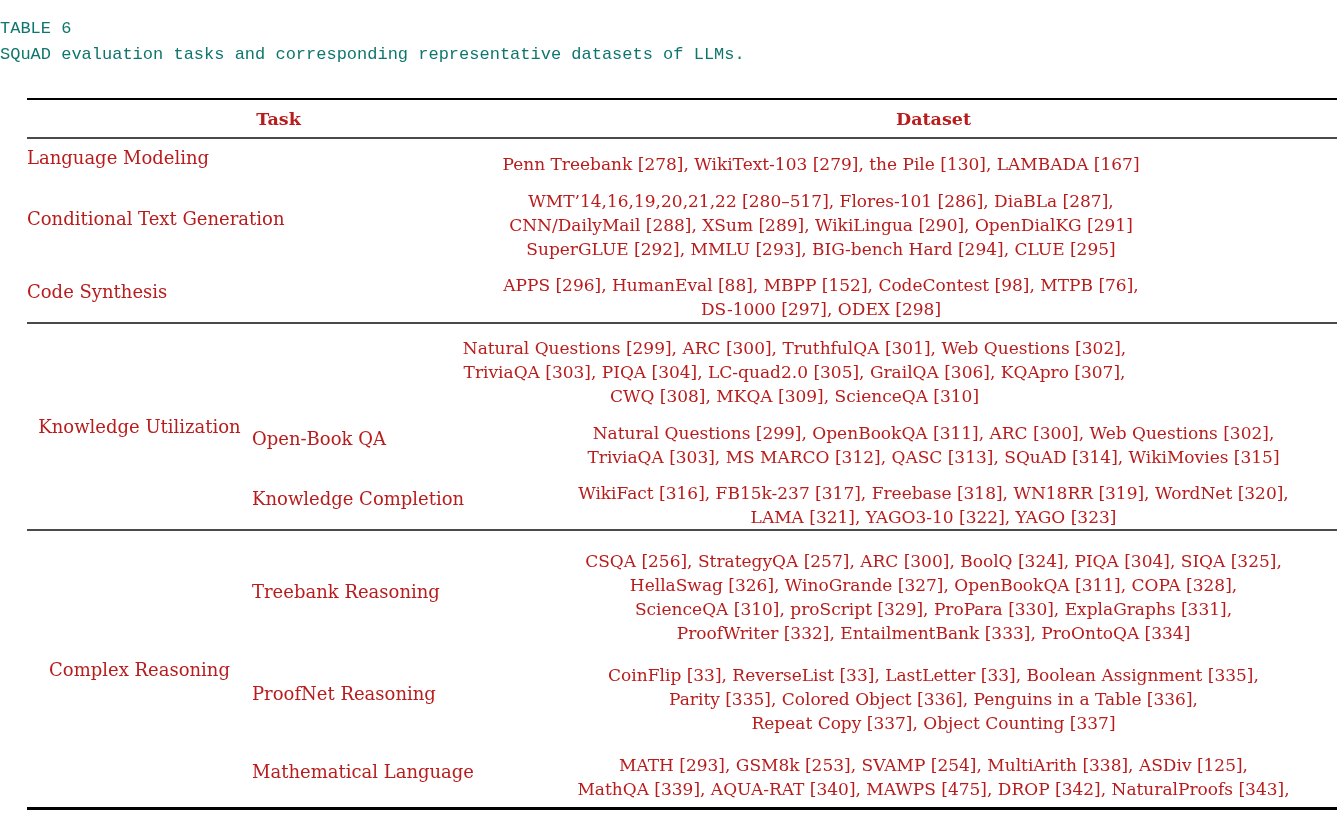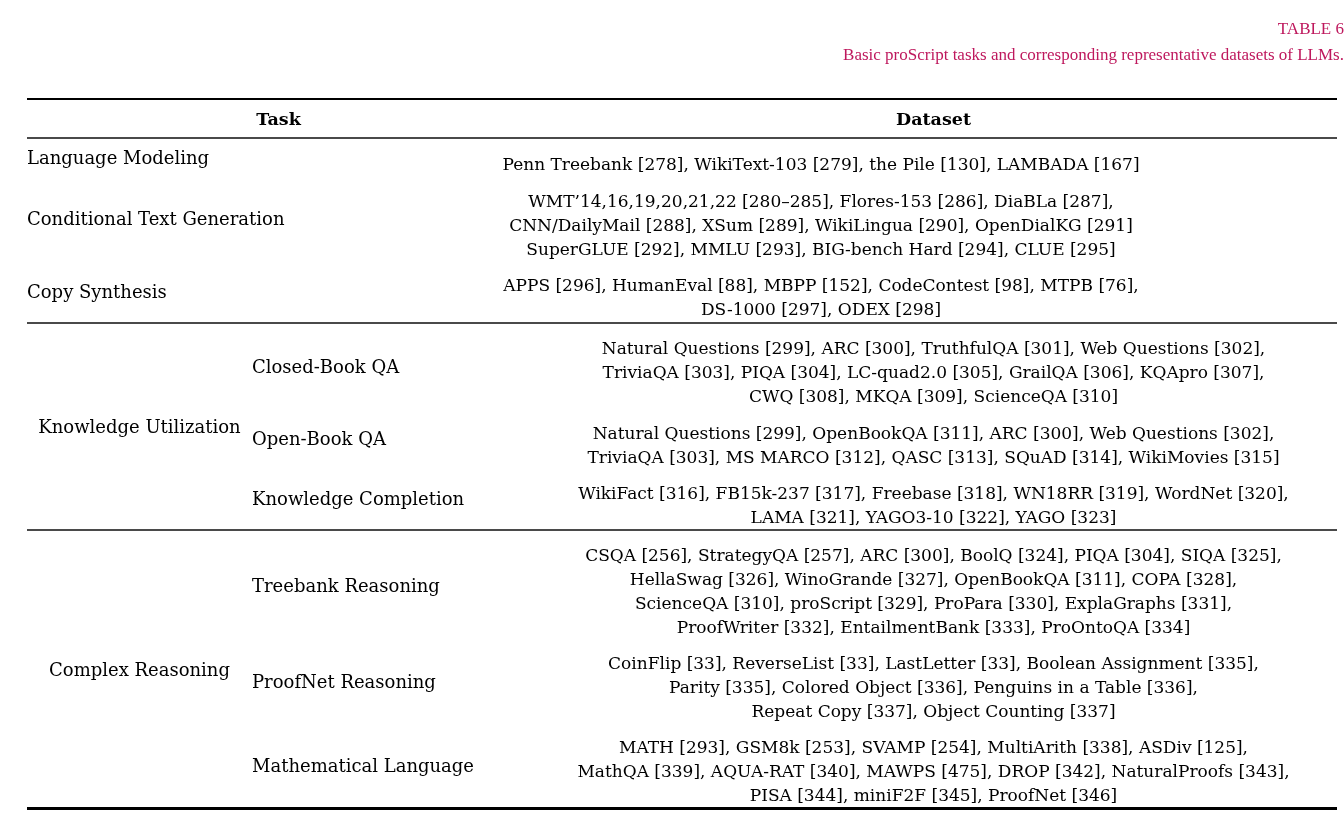--- a/index.html
+++ b/index.html
@@ -7,34 +7,34 @@
   .page {
     position:relative;
     width:1344px; height:816px;
     background:#ffffff;
     color:#000;
     overflow:hidden;
   }
   .caption-block {
     position:absolute;
     top:16px; left:0; width:1344px;
-    text-align:right;
-    font-family:Liberation Serif, serif;
+    text-align:left;
+    font-family:Liberation Mono, monospace;
     font-size:17px;
     line-height:26px;
-    color:#be185d;
+    color:#0f766e;
   }
   .table {
     position:absolute;
     left:27px; top:98px;
     width:1310px;
     border-top:2.5px solid #000;
     border-bottom:3px solid #000;
     font-family:"DejaVu Serif", "Liberation Serif", serif;
-    color:#000000;
+    color:#b91c1c;
   }
   .thead {
     display:flex;
     height:37px;
     align-items:center;
     font-weight:bold;
     font-size:17.5px;
   }
   .h-task { width:503px; text-align:center; }
   .h-dataset { flex:1; text-align:center; }
@@ -71,61 +71,60 @@
     white-space:nowrap;
   }
 </style>
 </head>
 <body>
 
 <div class="page">
 
   <div class="caption-block">
     <div>TABLE 6</div>
-    <div>Basic proScript tasks and corresponding representative datasets of LLMs.</div>
+    <div>SQuAD evaluation tasks and corresponding representative datasets of LLMs.</div>
   </div>
 
   <div class="table">
 
     <div class="thead">
       <div class="h-task">Task</div>
       <div class="h-dataset">Dataset</div>
     </div>
 
     <section class="sec sec1">
       <div class="rows">
         <div class="row">
           <div class="task">Language Modeling</div>
           <div class="ds">
             <div class="dsl">Penn Treebank [278], WikiText-103 [279], the Pile [130], LAMBADA [167]</div>
           </div>
         </div>
         <div class="row">
           <div class="task">Conditional Text Generation</div>
           <div class="ds">
-            <div class="dsl">WMT’14,16,19,20,21,22 [280–285], Flores-153 [286], DiaBLa [287],</div>
+            <div class="dsl">WMT’14,16,19,20,21,22 [280–517], Flores-101 [286], DiaBLa [287],</div>
             <div class="dsl">CNN/DailyMail [288], XSum [289], WikiLingua [290], OpenDialKG [291]</div>
             <div class="dsl">SuperGLUE [292], MMLU [293], BIG-bench Hard [294], CLUE [295]</div>
           </div>
         </div>
         <div class="row">
-          <div class="task">Copy Synthesis</div>
+          <div class="task">Code Synthesis</div>
           <div class="ds">
             <div class="dsl">APPS [296], HumanEval [88], MBPP [152], CodeContest [98], MTPB [76],</div>
             <div class="dsl">DS-1000 [297], ODEX [298]</div>
           </div>
         </div>
       </div>
     </section>
 
     <section class="sec sec2">
       <div class="cat">Knowledge Utilization</div>
       <div class="rows">
         <div class="row">
-          <div class="task">Closed-Book QA</div>
           <div class="ds">
             <div class="dsl">Natural Questions [299], ARC [300], TruthfulQA [301], Web Questions [302],</div>
             <div class="dsl">TriviaQA [303], PIQA [304], LC-quad2.0 [305], GrailQA [306], KQApro [307],</div>
             <div class="dsl">CWQ [308], MKQA [309], ScienceQA [310]</div>
           </div>
         </div>
         <div class="row">
           <div class="task">Open-Book QA</div>
           <div class="ds">
             <div class="dsl">Natural Questions [299], OpenBookQA [311], ARC [300], Web Questions [302],</div>
@@ -160,20 +159,19 @@
             <div class="dsl">CoinFlip [33], ReverseList [33], LastLetter [33], Boolean Assignment [335],</div>
             <div class="dsl">Parity [335], Colored Object [336], Penguins in a Table [336],</div>
             <div class="dsl">Repeat Copy [337], Object Counting [337]</div>
           </div>
         </div>
         <div class="row">
           <div class="task">Mathematical Language</div>
           <div class="ds">
             <div class="dsl">MATH [293], GSM8k [253], SVAMP [254], MultiArith [338], ASDiv [125],</div>
             <div class="dsl">MathQA [339], AQUA-RAT [340], MAWPS [475], DROP [342], NaturalProofs [343],</div>
-            <div class="dsl">PISA [344], miniF2F [345], ProofNet [346]</div>
           </div>
         </div>
       </div>
     </section>
 
   </div>
 </div>
 
 </body></html>

